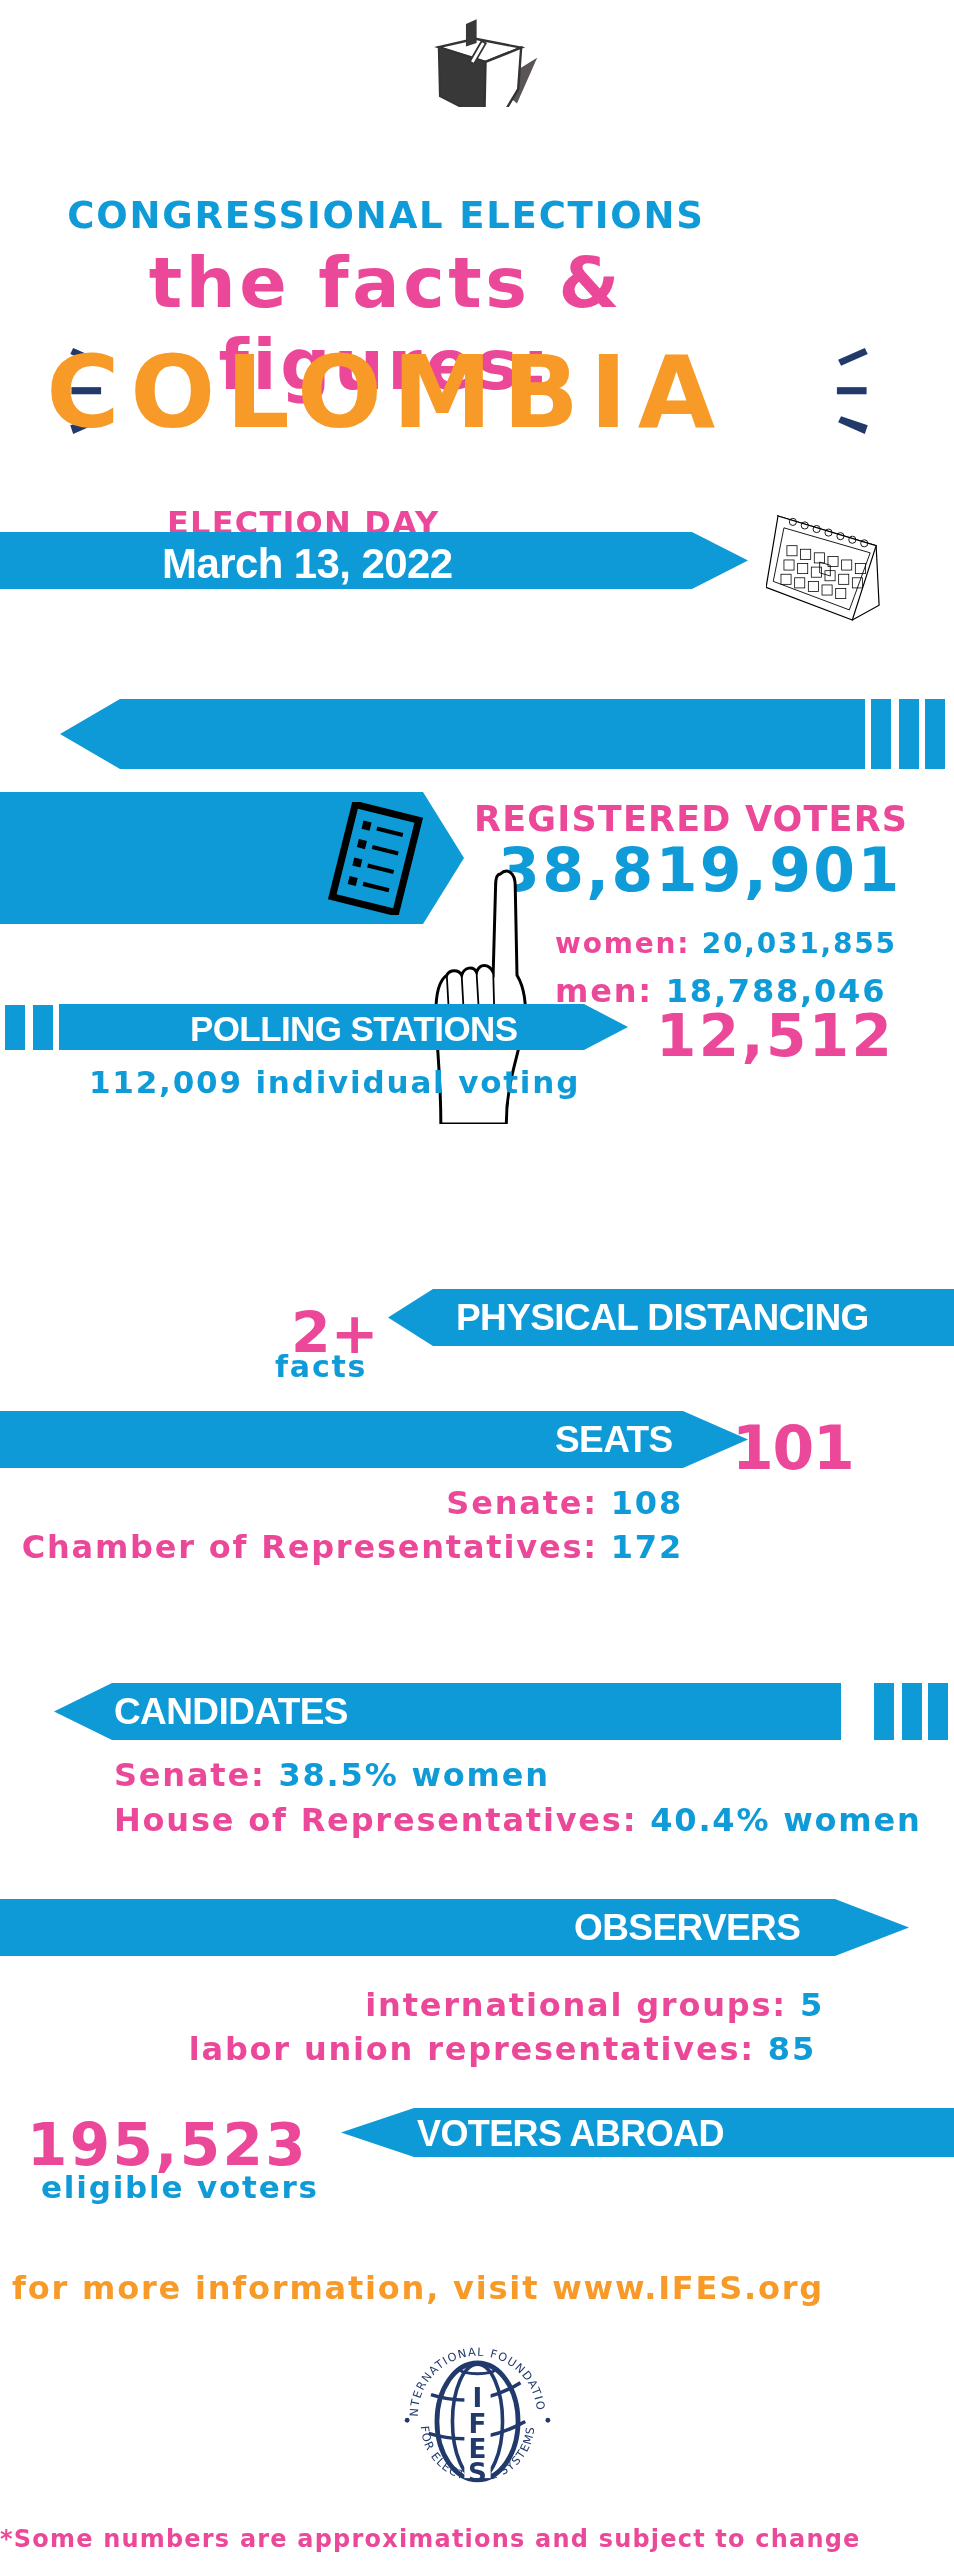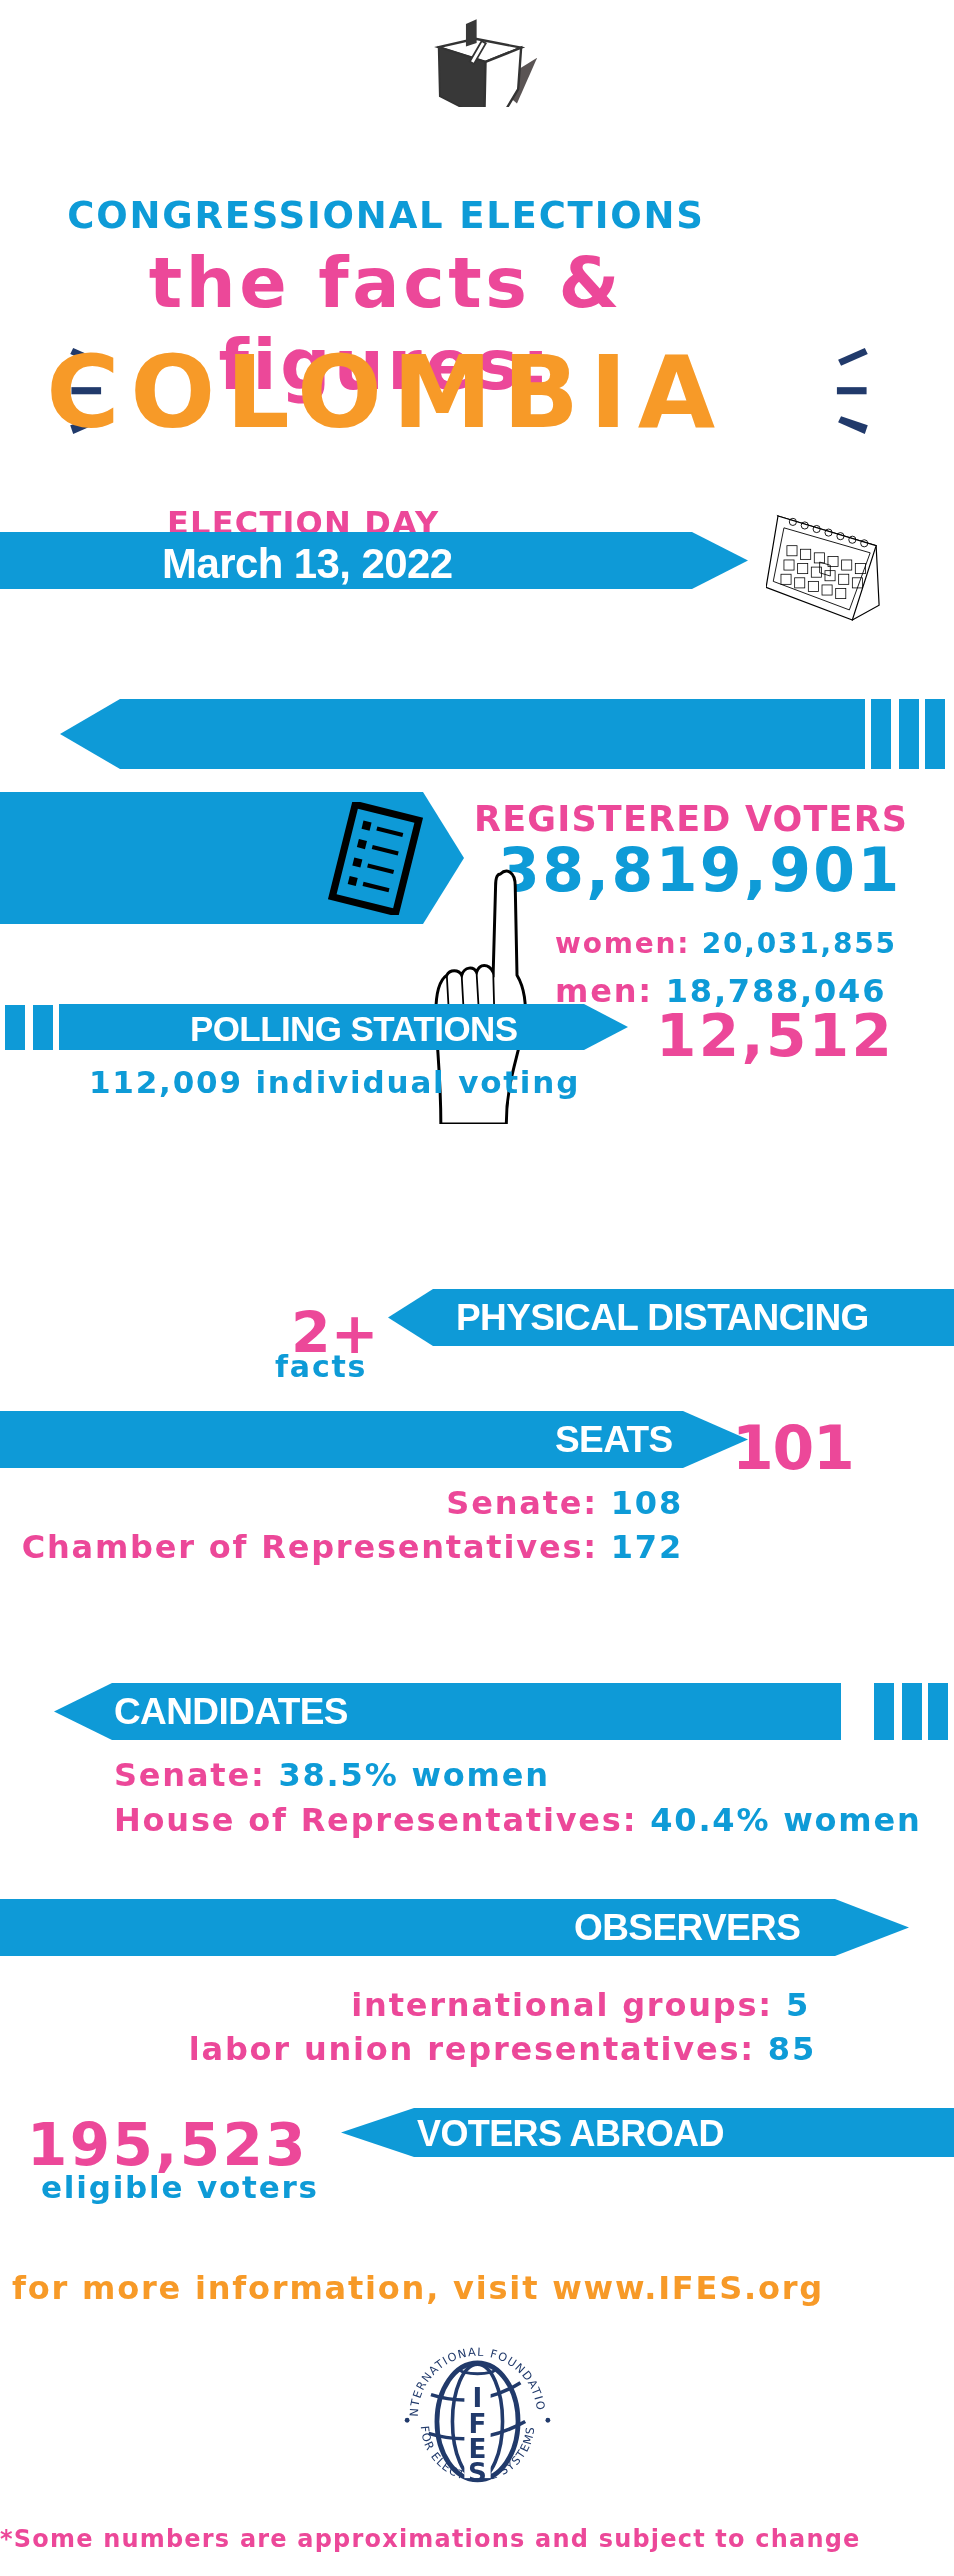--- a/index.html
+++ b/index.html
@@ -169,21 +169,21 @@
   <span class="navy">Senate:</span>
   <span class="blue">38.5% women</span>
 </div>
 <div class="abs cond" style="left:114px; top:1801px; font-size:32px; letter-spacing:1.8px;">
   <span class="navy">House of Representatives:</span>
   <span class="blue">40.4% women</span>
 </div>
 
 <div class="ribbon" style="left:0; top:1899px; width:909px; height:57px; clip-path:polygon(0 0, 835px 0, 909px 50%, 835px 100%, 0 100%);"></div>
 <div class="rib-text" style="left:574px; top:1907px; font-size:37px;">OBSERVERS</div>
-<div class="abs cond" style="right:144px; top:1986px; font-size:32px; letter-spacing:1.8px; text-align:right;margin-left:47px;">
+<div class="abs cond" style="right:130px; top:1986px; font-size:32px; letter-spacing:1.8px; text-align:right;margin-left:47px;">
   <span class="navy">international groups:</span>
   <span class="blue">5</span>
 </div>
 <div class="abs cond" style="right:138px; top:2030px; font-size:32px; letter-spacing:1.8px; text-align:right;">
   <span class="navy">labor union representatives:</span>
   <span class="blue">85</span>
 </div>
 
 <div class="abs cond navy" style="left:27px; top:2111px; font-size:58px; letter-spacing:2.4px;">195,523</div>
 <div class="ribbon" style="left:341px; top:2108px; width:613px; height:49px; clip-path:polygon(0 50%, 73px 0, 613px 0, 613px 100%, 73px 100%);"></div>

